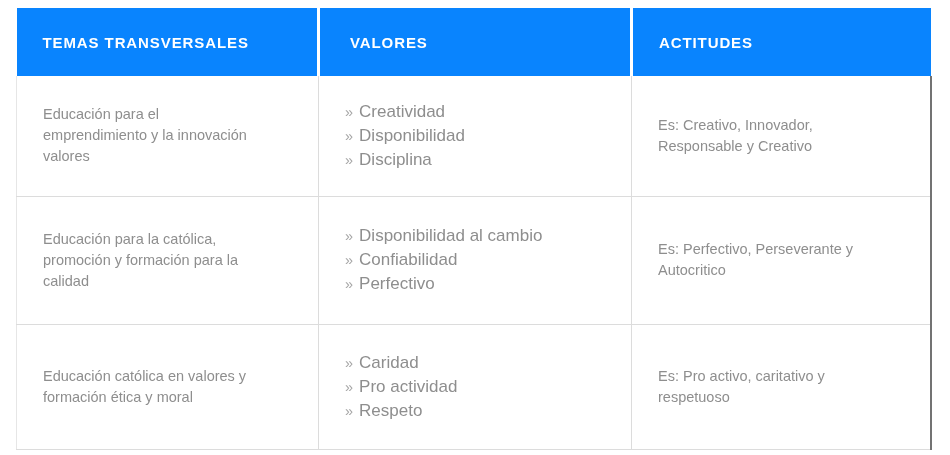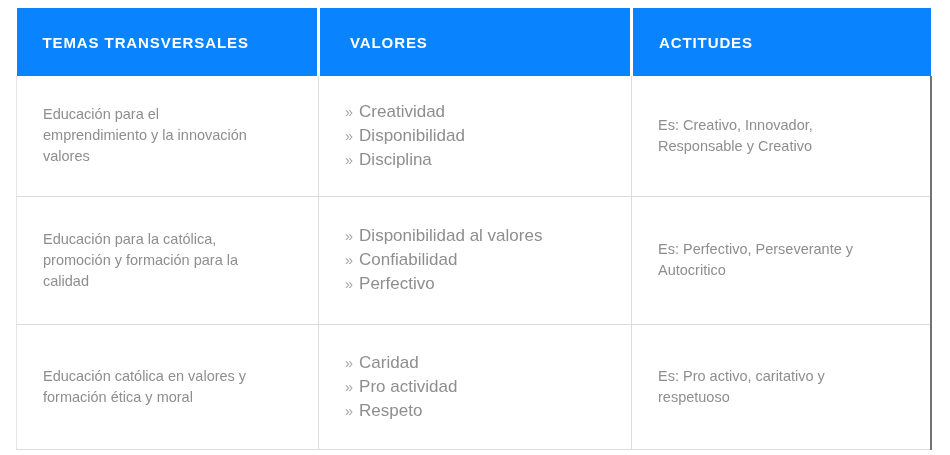--- a/index.html
+++ b/index.html
@@ -158,21 +158,21 @@
         <tr class="row-2">
           <td class="col-1">
             <span class="cell-text">Educación para la católica,
 promoción y formación para la
 calidad</span>
           </td>
           <td class="col-2">
             <ul class="value-list">
               <li>
                 <span class="bullet-glyph">»</span>
-                <span class="bullet-text">Disponibilidad al valores</span>
+                <span class="bullet-text">Disponibilidad al cambio</span>
               </li>
               <li>
                 <span class="bullet-glyph">»</span>
                 <span class="bullet-text">Confiabilidad</span>
               </li>
               <li>
                 <span class="bullet-glyph">»</span>
                 <span class="bullet-text">Perfectivo</span>
               </li>
             </ul>

